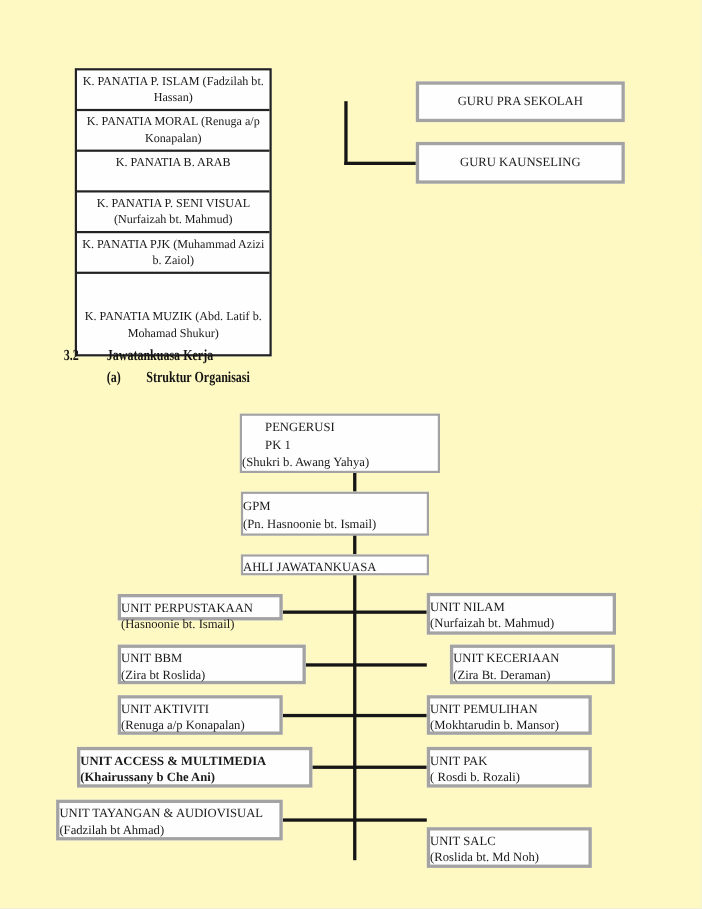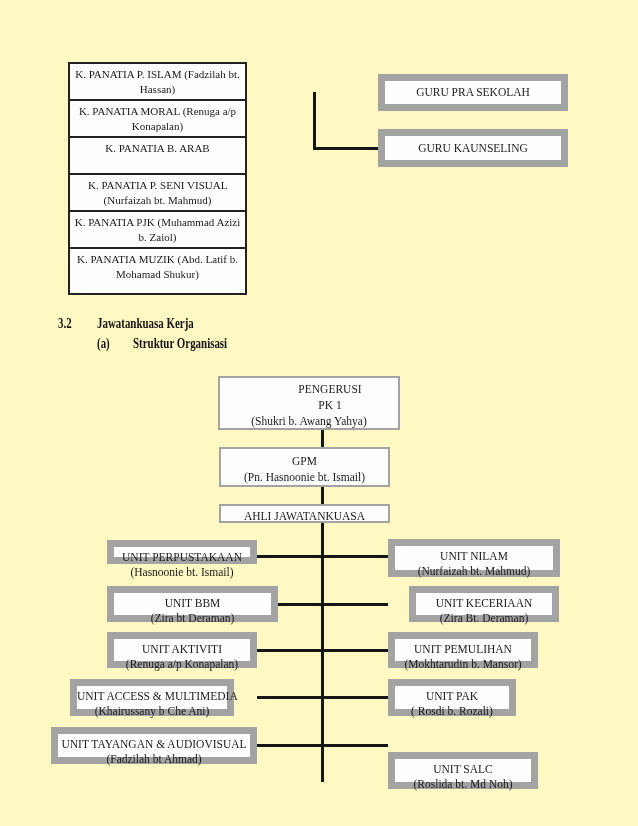--- a/index.html
+++ b/index.html
@@ -10,41 +10,40 @@
     background:#fef9c3;
     font-family:"Liberation Serif","DejaVu Serif",serif;
     color:#1a1a1a;
     overflow:hidden;
   }
   
   .box{
     position:absolute;
     box-sizing:border-box;
     background:#fefefe;
-    border:7px solid #a3a3a3;
-    text-align:center;
+    border:3px solid #a3a3a3;
     font-size:11.5px;
     line-height:15px;
     padding-top:3px;
   }
   .box.thick{border-width:2px;}
   .box .t,.box .n{display:block;white-space:nowrap;}
   
   .shift-r{transform:translateX(21px);}
   
   .stack{
     position:absolute;left:68px;top:62px;width:179px;
     box-sizing:border-box;border:2px solid #222;background:#fefefe;
   }
   .stack-row{
     box-sizing:border-box;height:37px;
     border-bottom:2px solid #222;
     text-align:center;font-size:11px;line-height:14.5px;padding-top:3px;
   }
-  .stack-row:last-child{border-bottom:none;height:44px;}
+  .stack-row:last-child{border-bottom:none;height:44px;margin-top:29px;}
   
   .line{position:absolute;background:#161616;}
   
   .hd{
     position:absolute;
     font-weight:700;
     font-size:14px;
     letter-spacing:0;
     white-space:nowrap;
     transform:scaleX(0.78);
@@ -127,48 +126,48 @@
   <div class="line" style="left:257px;top:649px;width:131px;height:3px;"></div>
   <div class="line" style="left:257px;top:696px;width:131px;height:3px;"></div>
   <div class="line" style="left:257px;top:744px;width:131px;height:3px;"></div>
 
   <div class="box" style="left:107px;top:540px;width:150px;height:24px;">
     <span class="t">UNIT PERPUSTAKAAN</span>
     <span class="n">(Hasnoonie bt. Ismail)</span>
   </div>
   <div class="box" style="left:107px;top:586px;width:171px;height:36px;">
     <span class="t">UNIT BBM</span>
-    <span class="n">(Zira bt Deraman)</span>
+    <span class="n">(Zira bt Roslida)</span>
   </div>
   <div class="box" style="left:107px;top:632px;width:150px;height:36px;">
     <span class="t">UNIT AKTIVITI</span>
     <span class="n">(Renuga a/p Konapalan)</span>
   </div>
-  <div class="box" style="left:70px;top:679px;width:164px;height:37px;">
+  <div class="box" style="left:70px;top:679px;width:214px;height:37px;font-weight:bold;">
     <span class="t">UNIT ACCESS &amp; MULTIMEDIA</span>
     <span class="n">(Khairussany b Che Ani)</span>
   </div>
   <div class="box" style="left:51px;top:727px;width:206px;height:37px;">
     <span class="t">UNIT TAYANGAN &amp; AUDIOVISUAL</span>
     <span class="n">(Fadzilah bt Ahmad)</span>
   </div>
 
   <div class="box" style="left:388px;top:539px;width:172px;height:38px;">
     <span class="t">UNIT NILAM</span>
     <span class="n">(Nurfaizah bt. Mahmud)</span>
   </div>
   <div class="box" style="left:409px;top:586px;width:150px;height:36px;">
     <span class="t">UNIT KECERIAAN</span>
     <span class="n">(Zira Bt. Deraman)</span>
   </div>
   <div class="box" style="left:388px;top:632px;width:150px;height:36px;">
     <span class="t">UNIT PEMULIHAN</span>
     <span class="n">(Mokhtarudin b. Mansor)</span>
   </div>
-  <div class="box" style="left:388px;top:679px;width:128px;height:37px;">
+  <div class="box" style="left:388px;top:679px;width:150px;height:37px;">
     <span class="t">UNIT PAK</span>
     <span class="n">( Rosdi b. Rozali)</span>
   </div>
   <div class="box" style="left:388px;top:752px;width:150px;height:37px;">
     <span class="t">UNIT SALC</span>
     <span class="n">(Roslida bt. Md Noh)</span>
   </div>
 
 </div>
 

